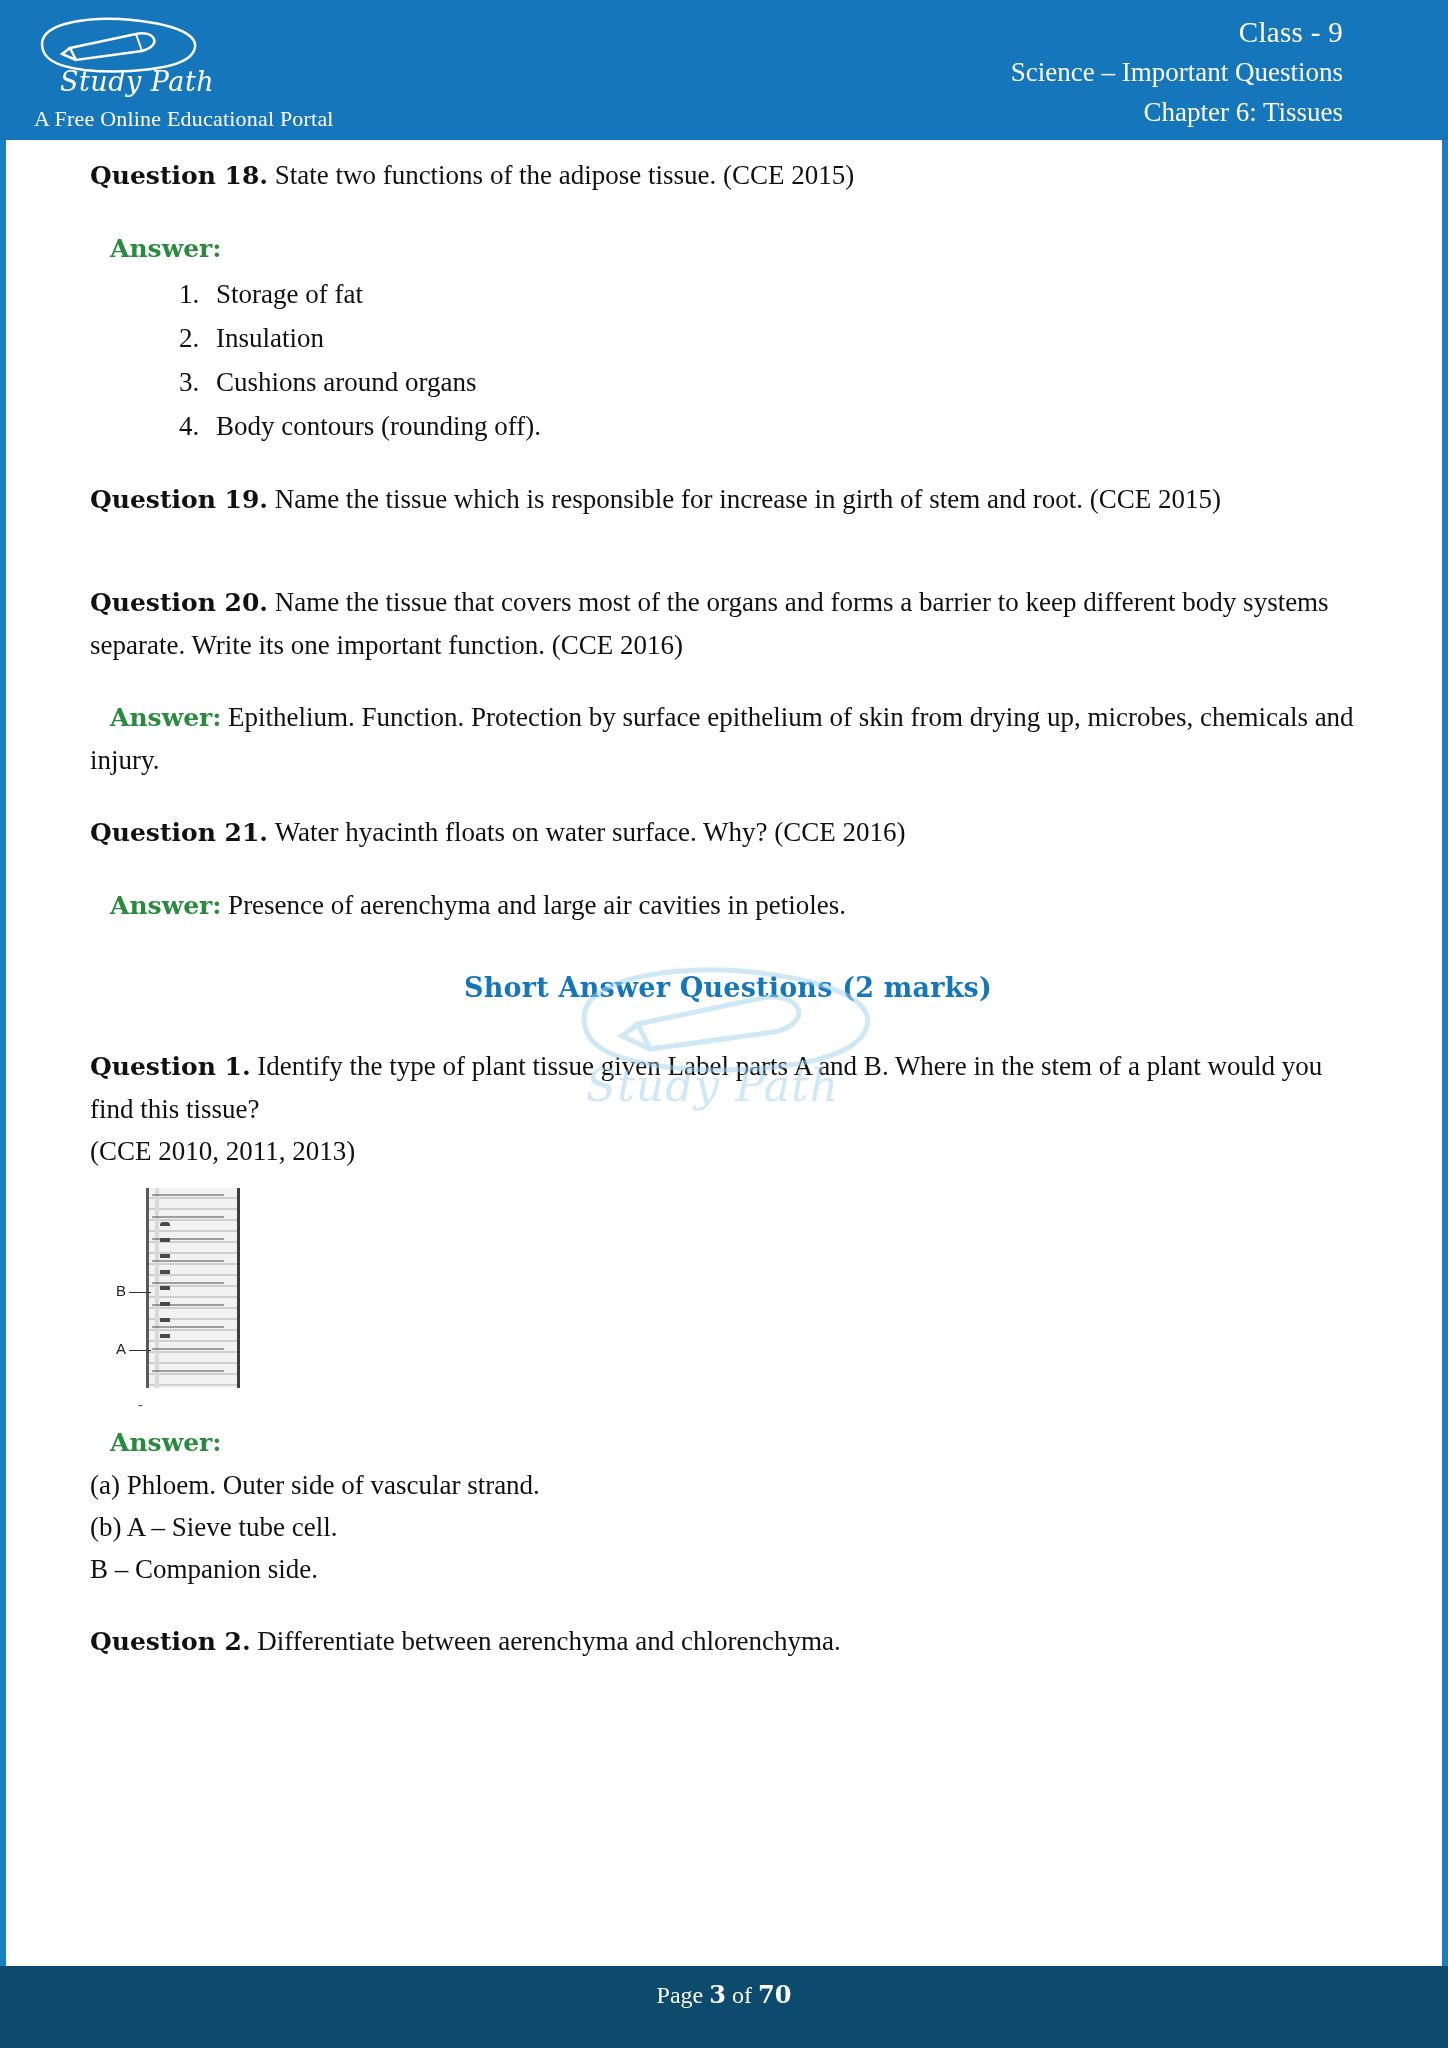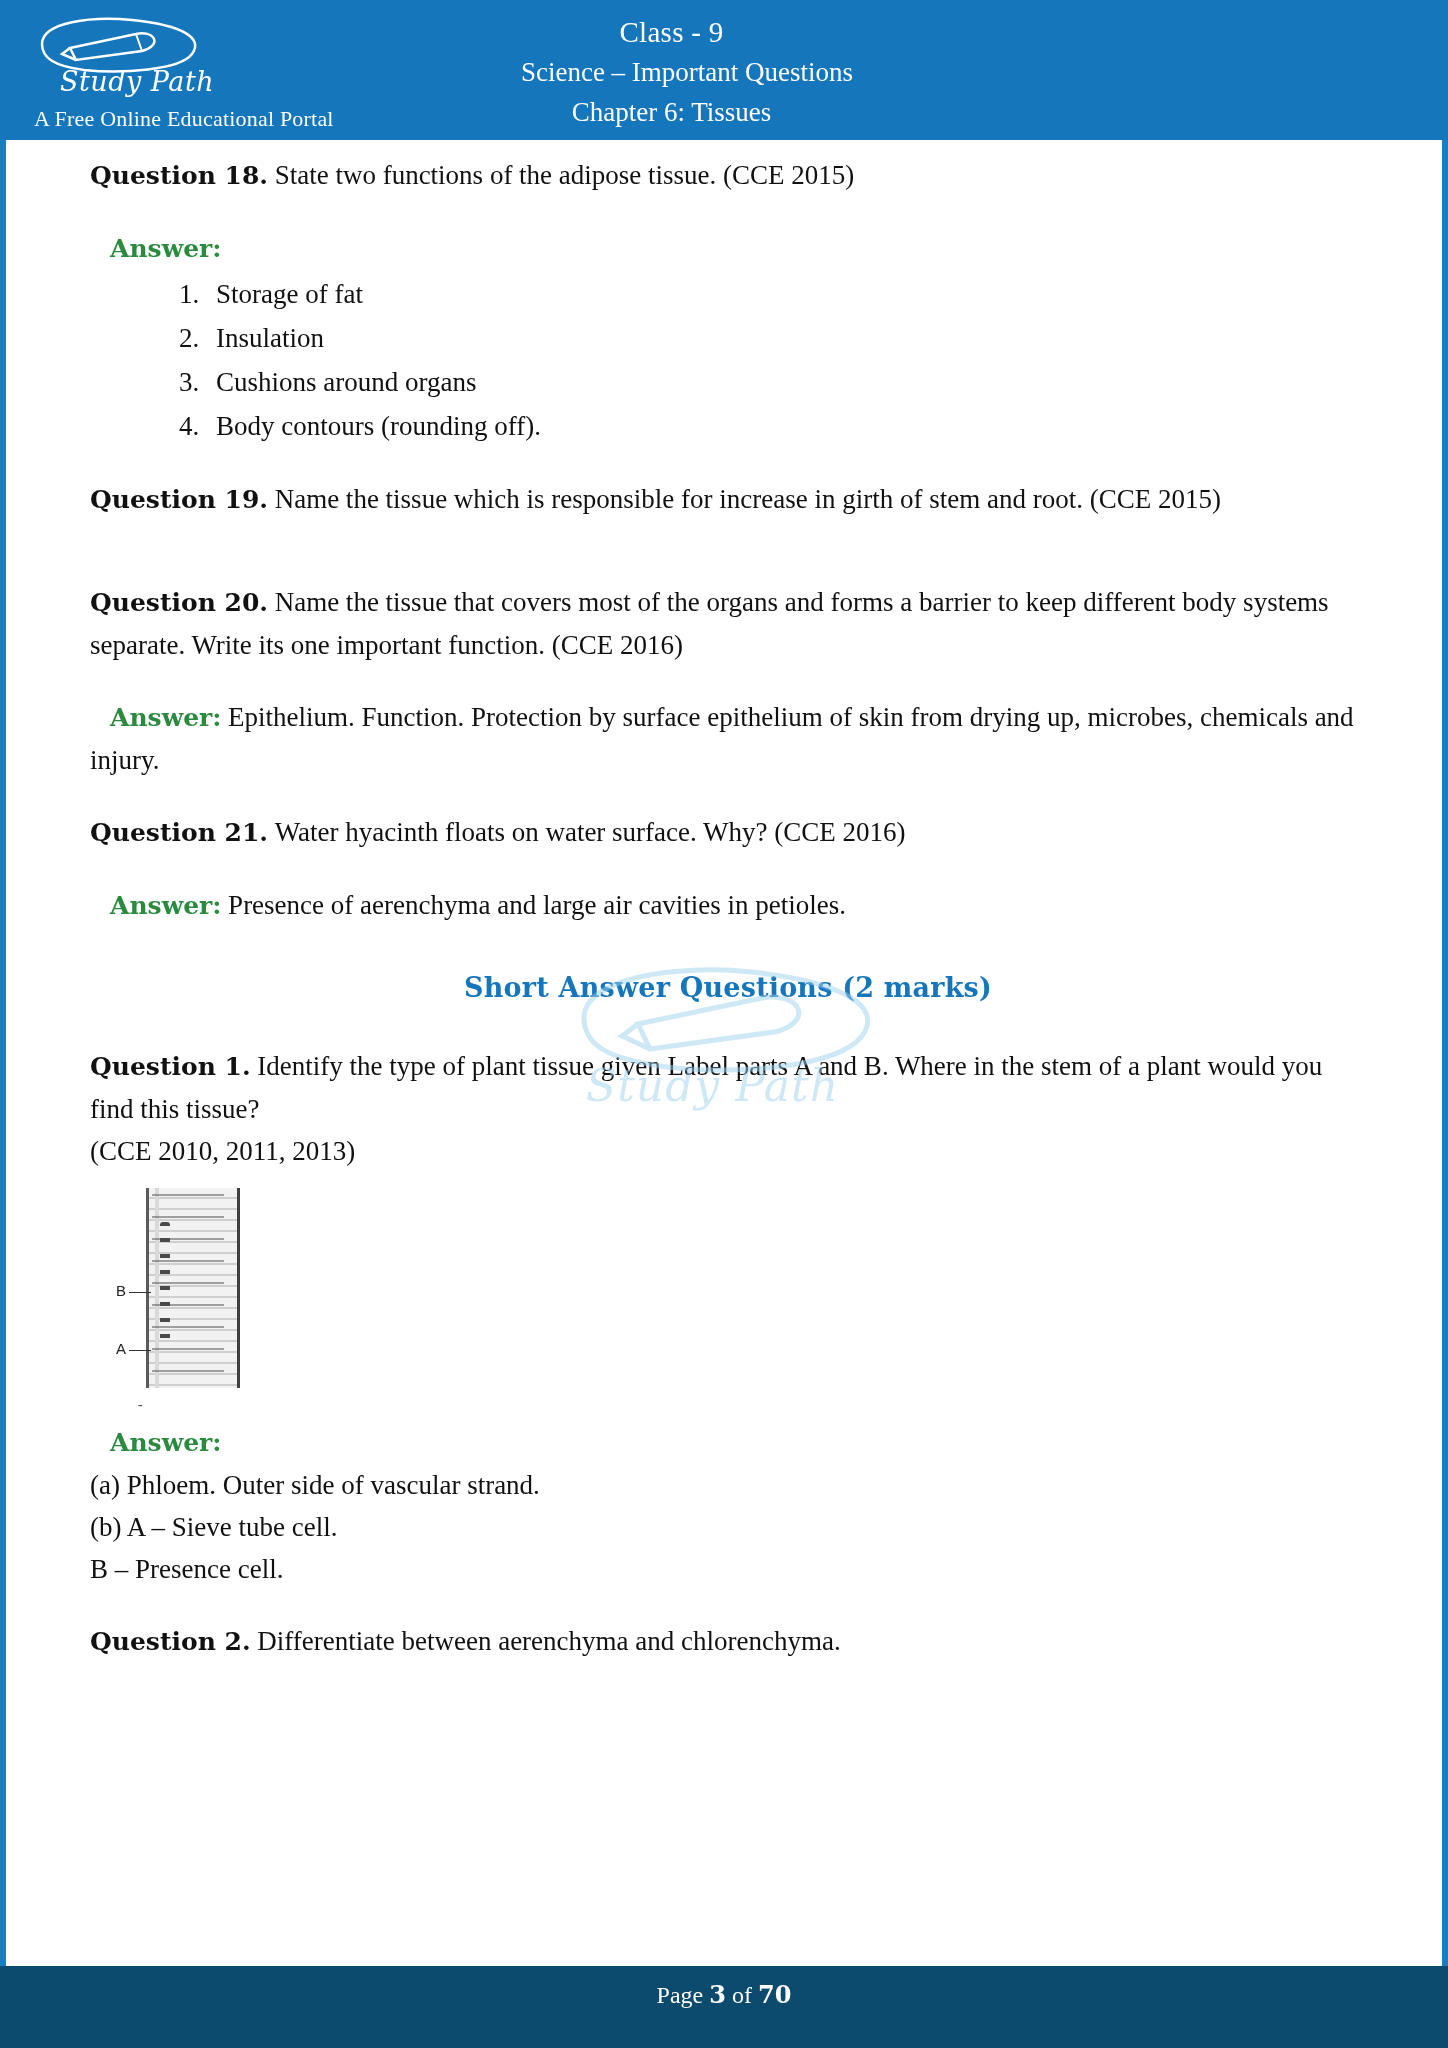--- a/index.html
+++ b/index.html
@@ -31,21 +31,21 @@
     width: 1448px;
     height: 140px;
     background: #1576bc;
     box-sizing: border-box;
   }
   .header-center {
     position: absolute;
     top: 0;
     left: 0;
     width: 1343px;
-    text-align: center;
+    text-align: right;
     color: #ffffff;
     padding-top: 12px;
   }
   .header-line1 {
     font-size: 29px;
     line-height: 40px;
     letter-spacing: 0.3px;
   }
   .header-line2 {
     font-size: 27px;
@@ -346,21 +346,21 @@
     <p class="para">
       <span class="ans-label">Answer:</span>
     </p>
     <p class="para">
       <span class="ans-text">(a) Phloem. Outer side of vascular strand.</span>
     </p>
     <p class="para">
       <span class="ans-text">(b) A – Sieve tube cell.</span>
     </p>
     <p class="para">
-      <span class="ans-text">B – Presence cell.</span>
+      <span class="ans-text">B – Companion side.</span>
     </p>
 
     <div class="spacer"></div>
 
     <p class="para">
       <span class="q-label">Question 2.</span>
       <span class="q-text">Differentiate between aerenchyma and chlorenchyma.</span>
     </p>
 
   </div>

